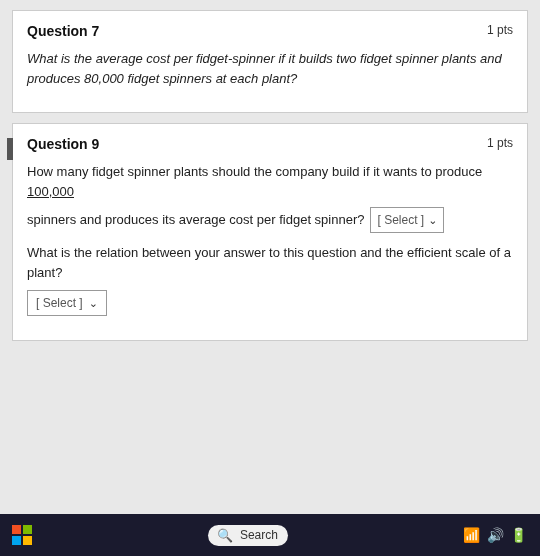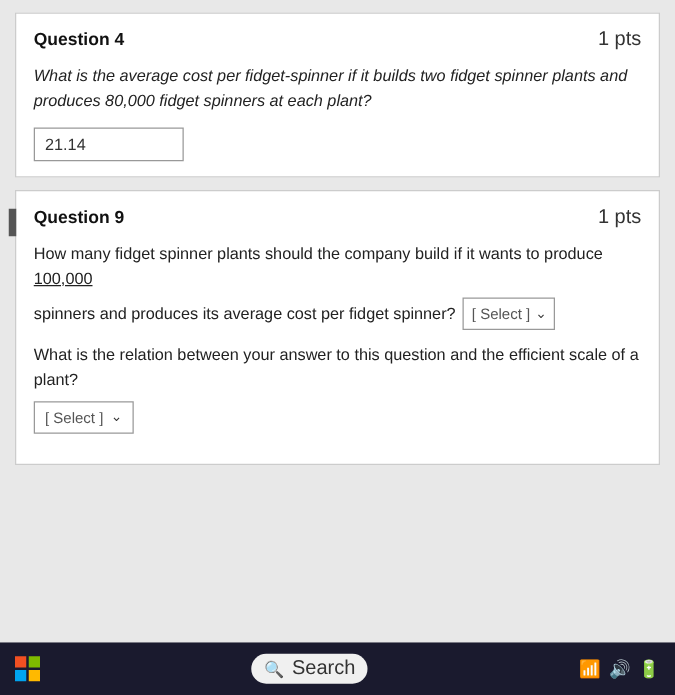--- a/index.html
+++ b/index.html
@@ -43,21 +43,21 @@
       margin-bottom: 10px;
     }
 
     .question-title {
       font-weight: bold;
       font-size: 14px;
       color: #111;
     }
 
     .question-pts {
-      font-size: 16px;
+      font-size: 12px;
       color: #333;
       white-space: nowrap;
     }
 
     .question-body {
       font-size: 13px;
       color: #222;
       line-height: 1.5;
       margin-bottom: 12px;
     }
@@ -161,21 +161,21 @@
       padding: 3px 10px;
       gap: 6px;
     }
 
     .search-icon-svg {
       color: #555;
       font-size: 13px;
     }
 
     .search-text {
-      font-size: 16px;
+      font-size: 12px;
       color: #333;
     }
 
     .taskbar-right {
       display: flex;
       align-items: center;
       gap: 8px;
     }
 
     .sys-icons {
@@ -202,28 +202,27 @@
       text-decoration: underline;
     }
   </style>
 </head>
 <body>
 
 <div class="main-content">
 
   <div class="question-card">
     <div class="question-header">
-      <span class="question-title">Question 4</span>
+      <span class="question-title">Question 7</span>
       <span class="question-pts">1 pts</span>
     </div>
     <div class="question-body">
       <span><em>What is the average cost per fidget-spinner if it builds two fidget spinner plants and produces
 80,000 fidget spinners at each plant?</em></span>
     </div>
-    <div class="answer-box">21.14</div>
   </div>
 
   <div class="question-card" style="position:relative;">
     <div class="left-marker"></div>
     <div class="question-header">
       <span class="question-title">Question 9</span>
       <span class="question-pts">1 pts</span>
     </div>
     <div class="question-body">
       <div class="select-row">

